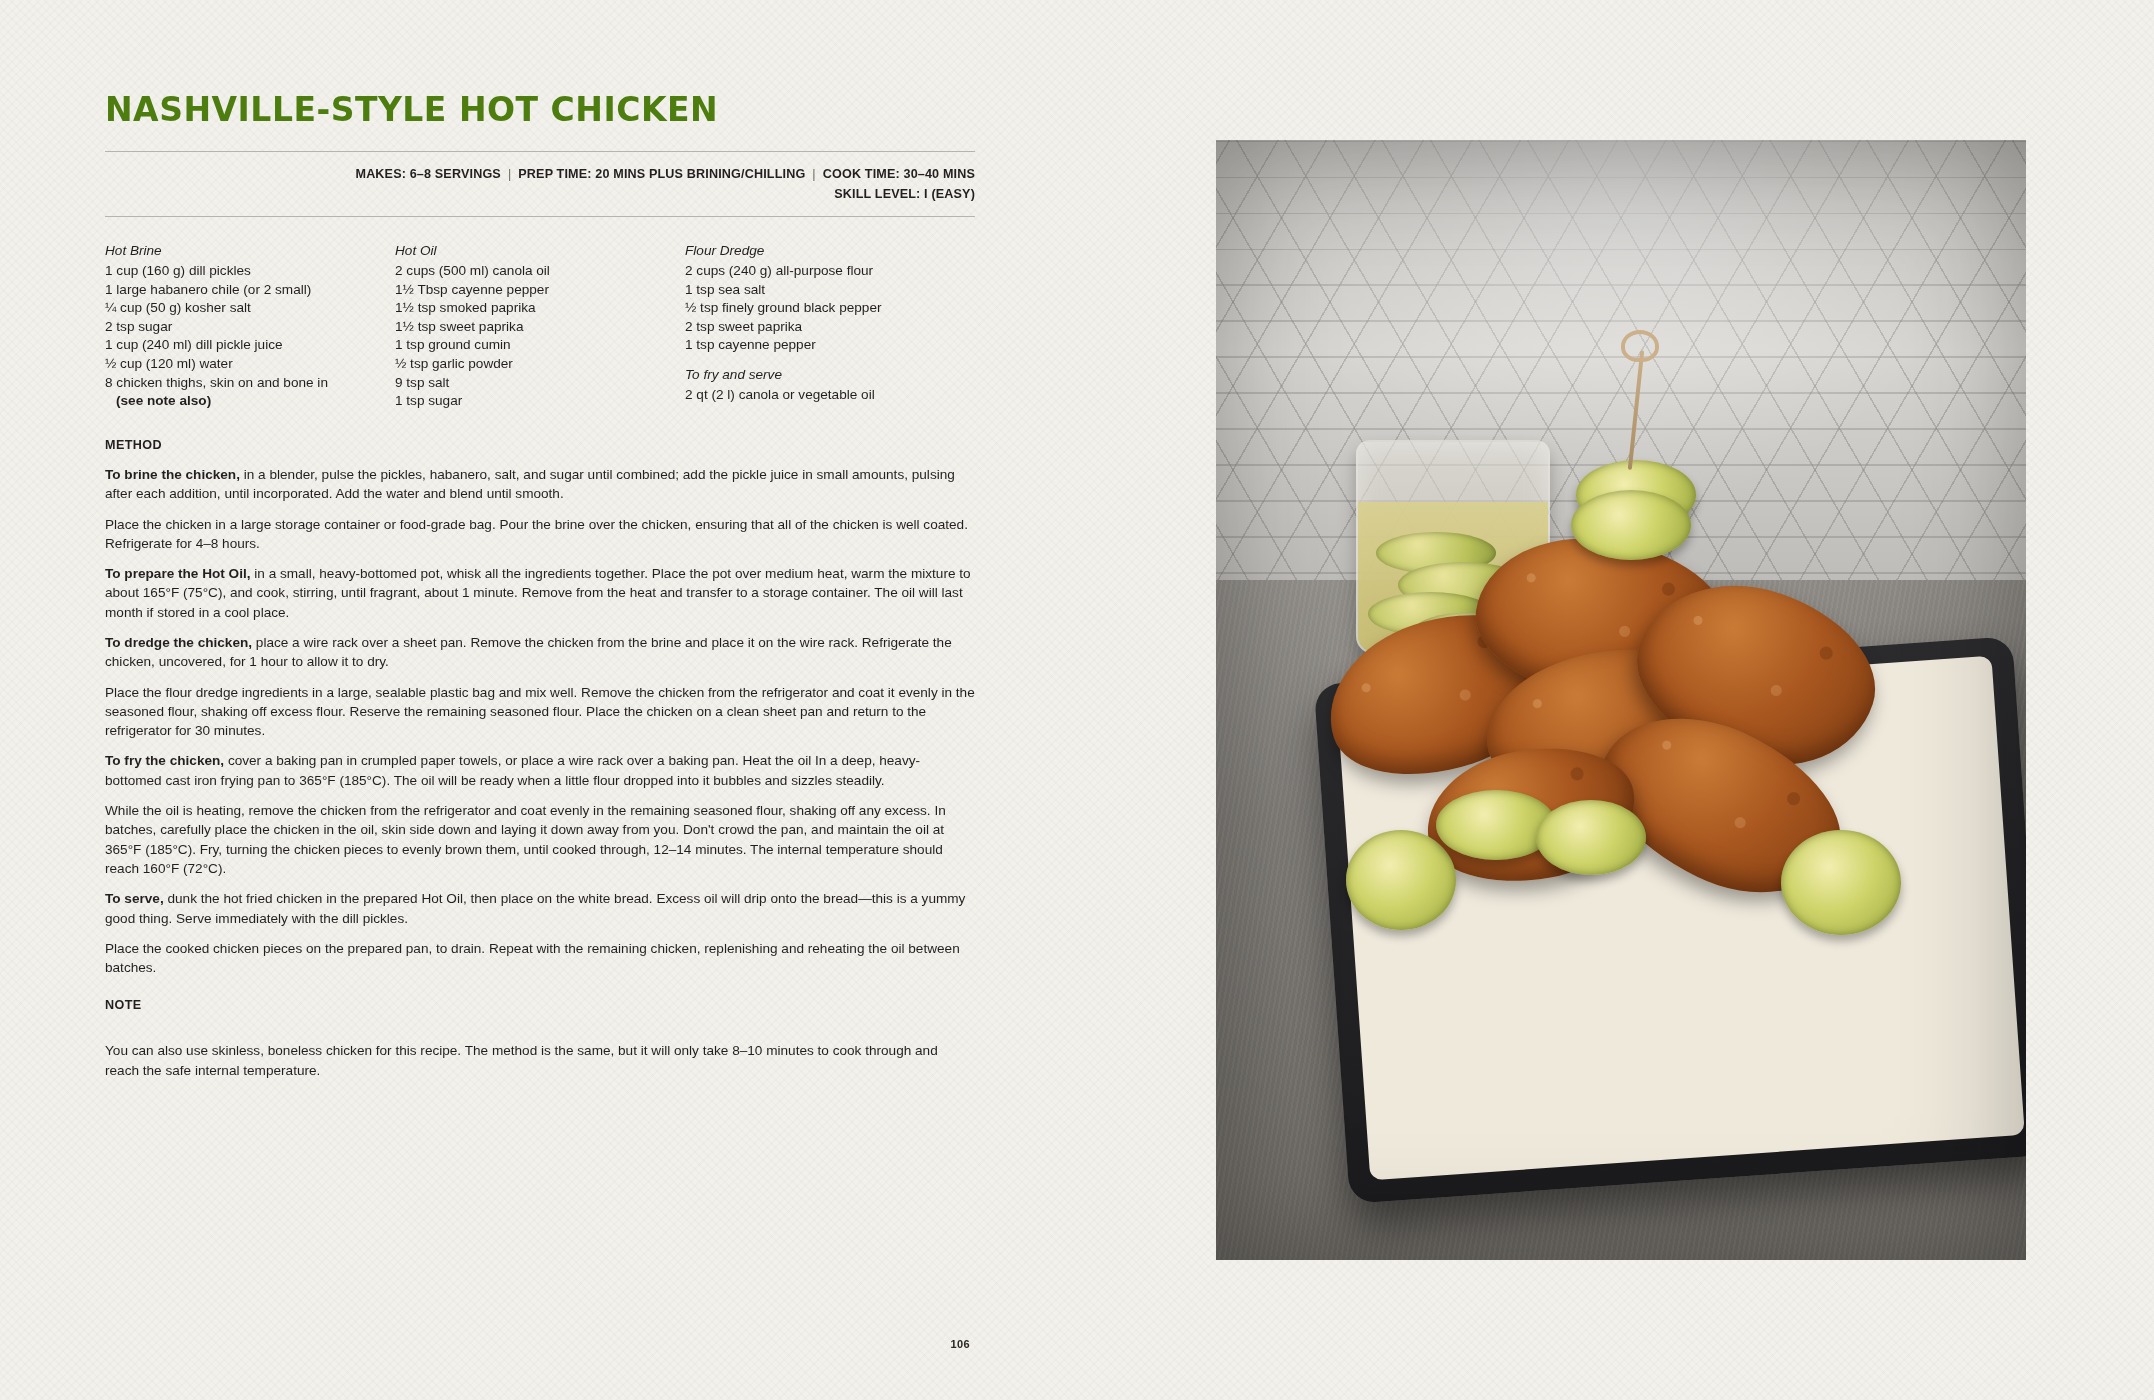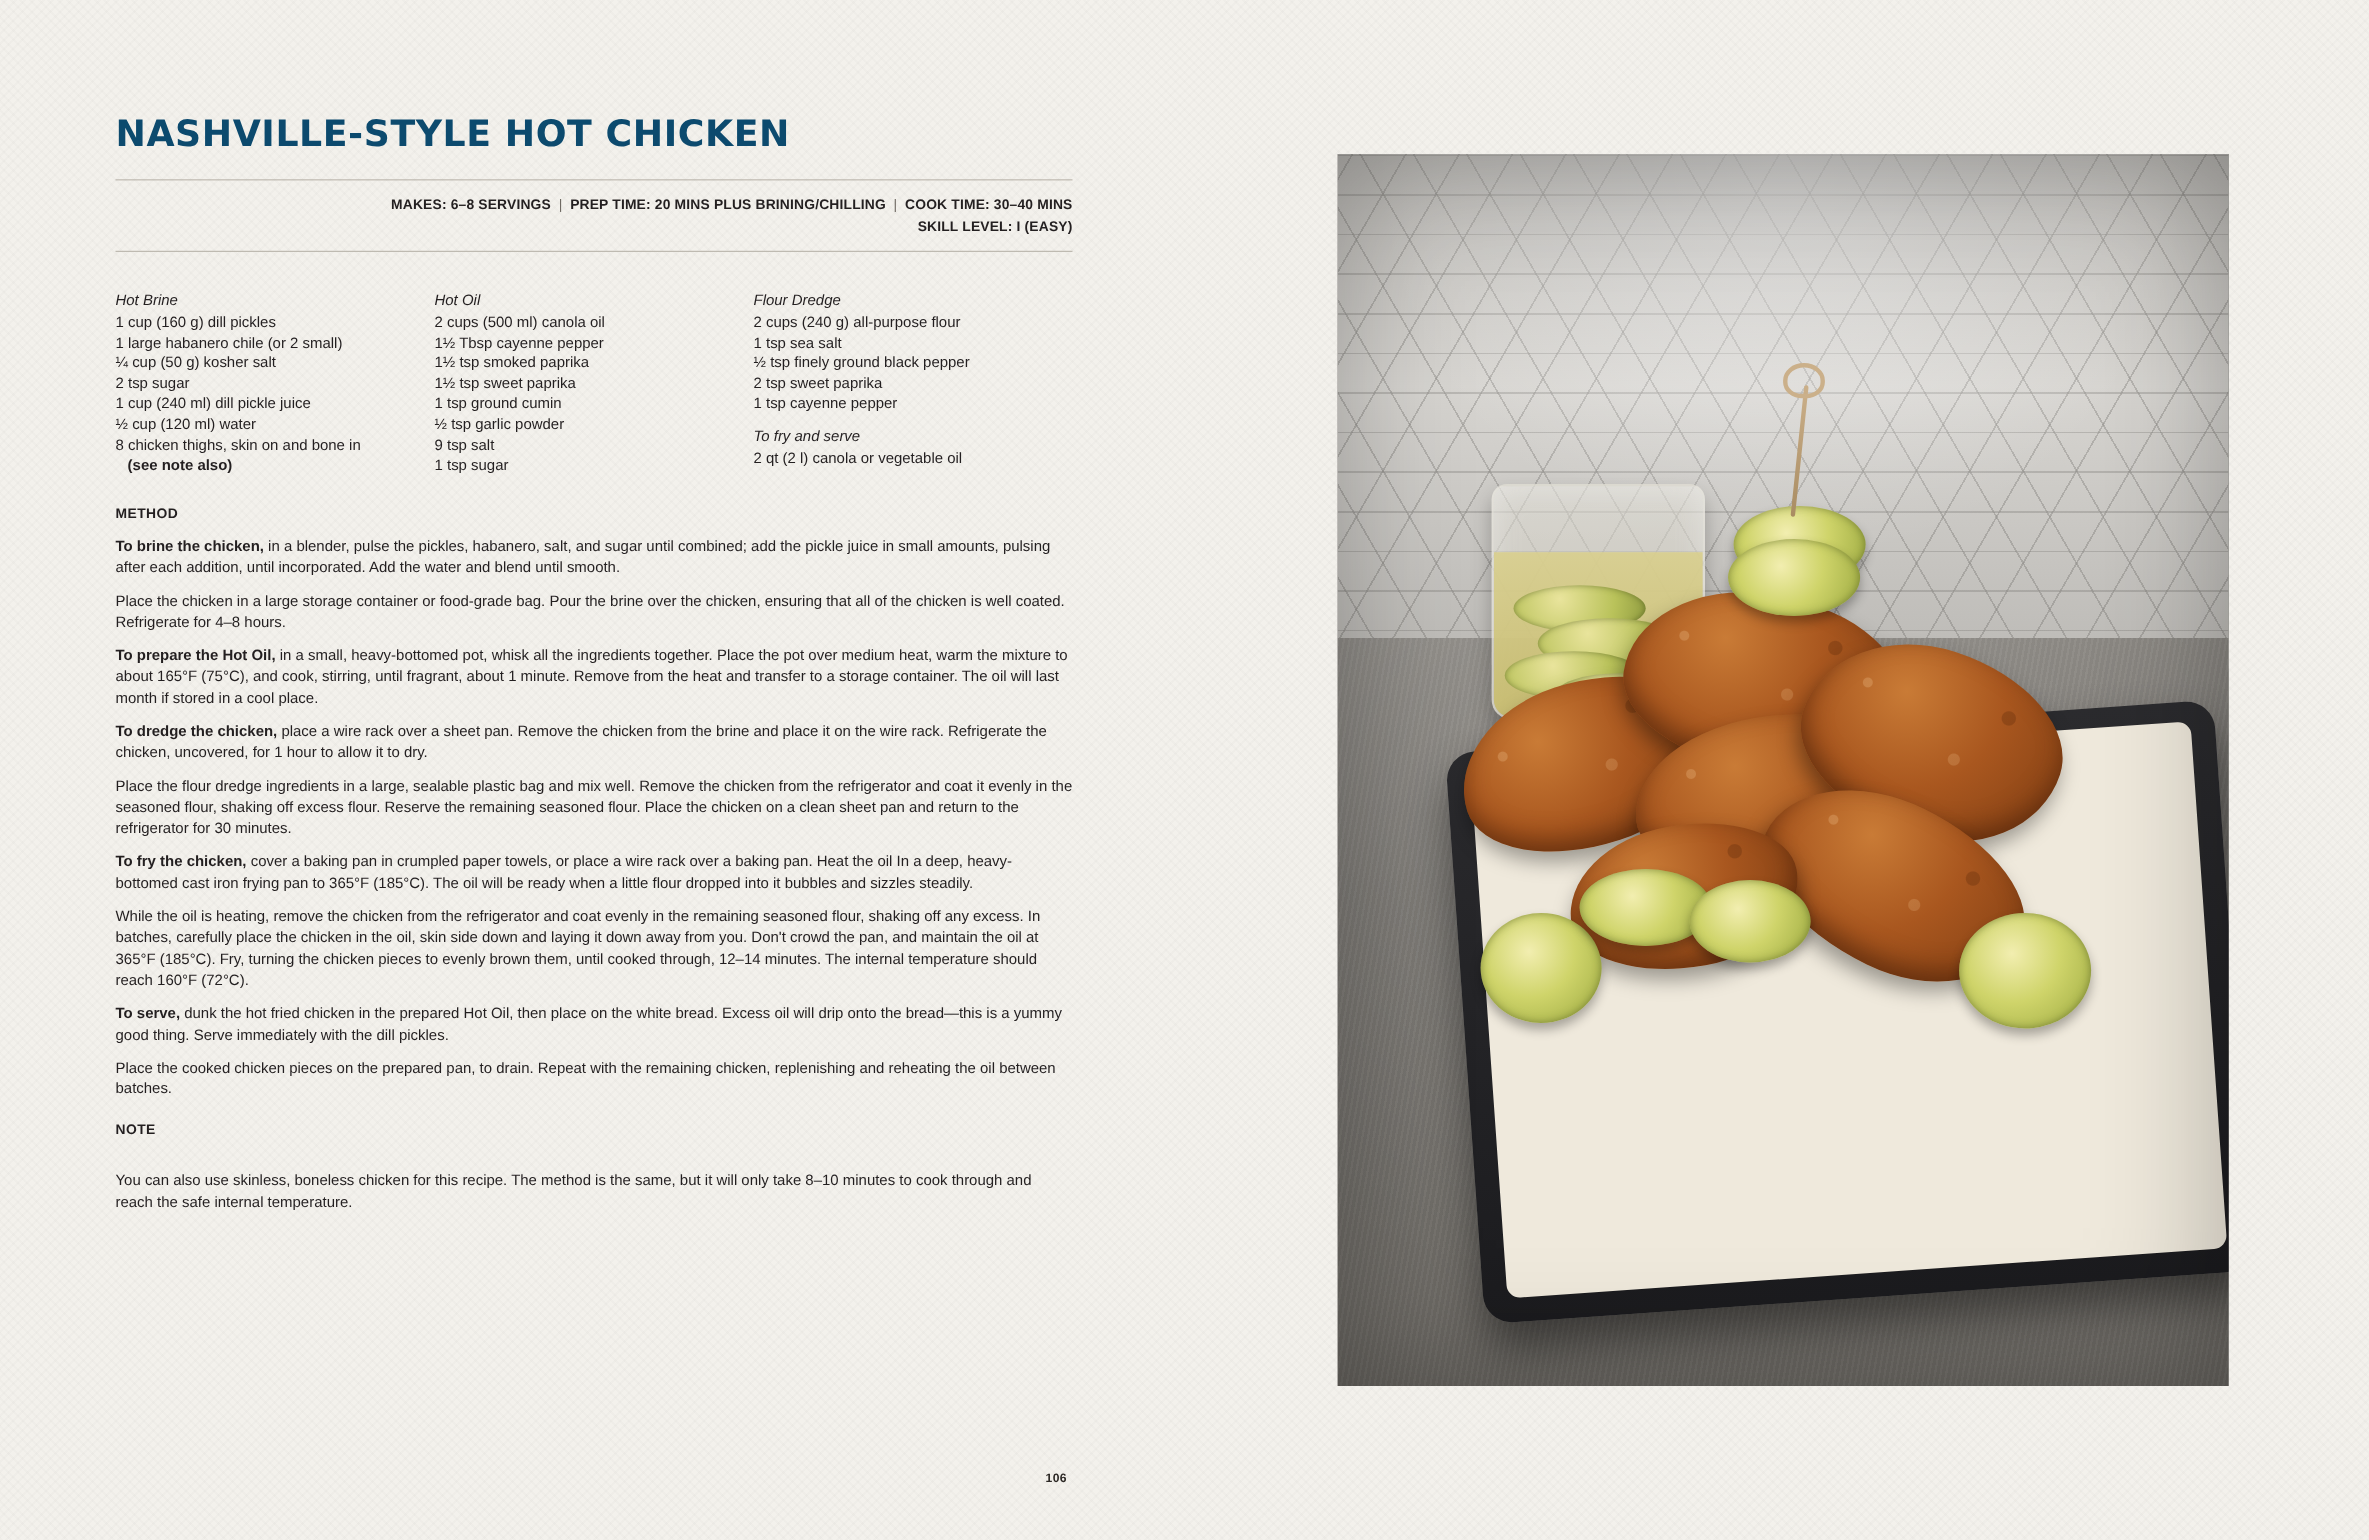--- a/index.html
+++ b/index.html
@@ -46,22 +46,22 @@
     position: absolute;
     left: 105px;
     top: 90px;
     width: 870px;
   }
   .recipe-title {
     font-family: "DejaVu Sans", sans-serif;
     font-weight: bold;
     font-size: 33px;
     letter-spacing: 0.5px;
-    color: #0c4a6e;
-    margin: 12px 0 22px 0;
+    color: #4d7c0f;
+    margin: 0 0 22px 0;
     text-transform: uppercase;
   }
   .meta-block {
     border-top: 1px solid #b9b4ab;
     border-bottom: 1px solid #b9b4ab;
     padding: 13px 0 12px 0;
     margin-bottom: 26px;
   }
   .meta-line {
     text-align: right;
@@ -83,21 +83,20 @@
   }
   .ingredients {
     display: flex;
     gap: 0;
     margin-bottom: 27px;
   }
   .ing-col {
     width: 290px;
     padding-right: 12px;
     box-sizing: border-box;
-    margin-top: 10px;
   }
   .ing-col.col3 { width: 290px; }
   .ing-head {
     font-style: italic;
     font-size: 13.6px;
     margin-bottom: 4px;
   }
   .ing-head.spaced { margin-top: 12px; }
   .ing-item {
     font-size: 13.6px;

